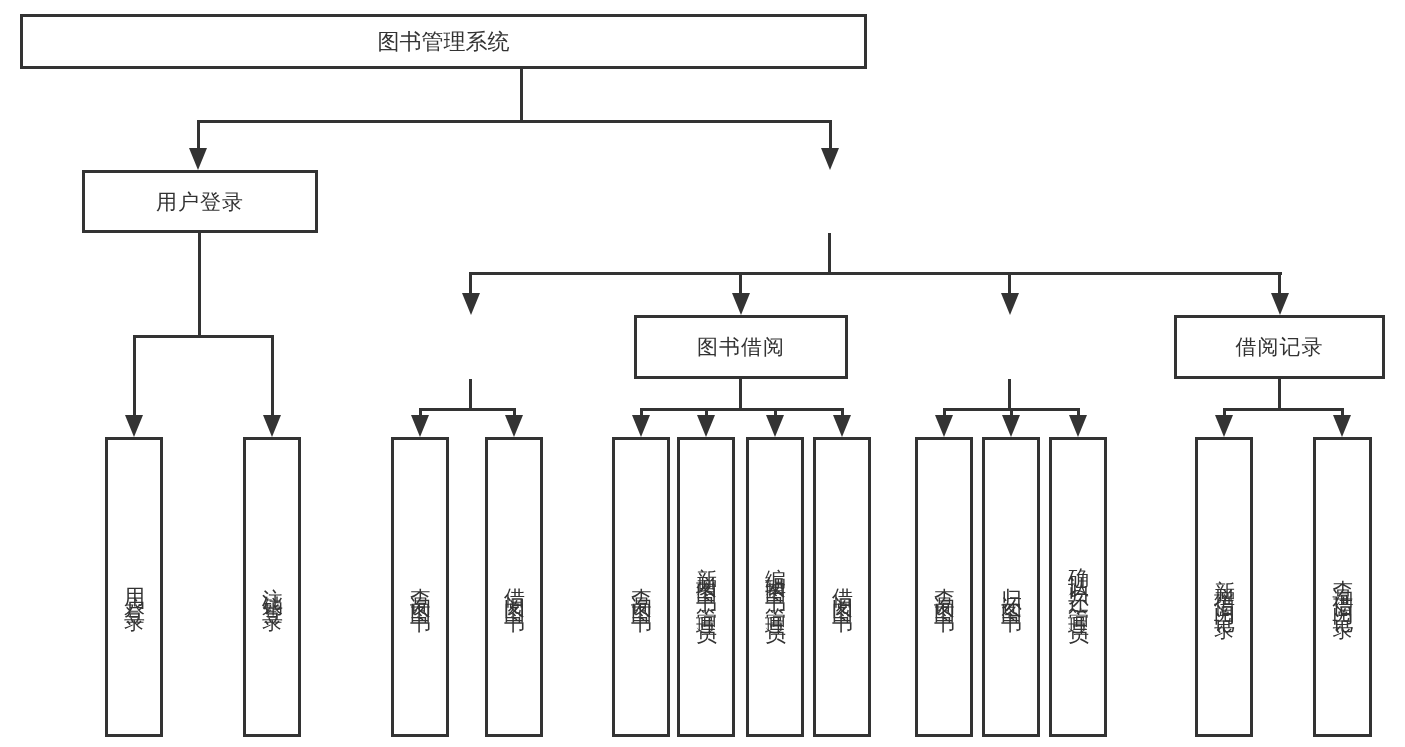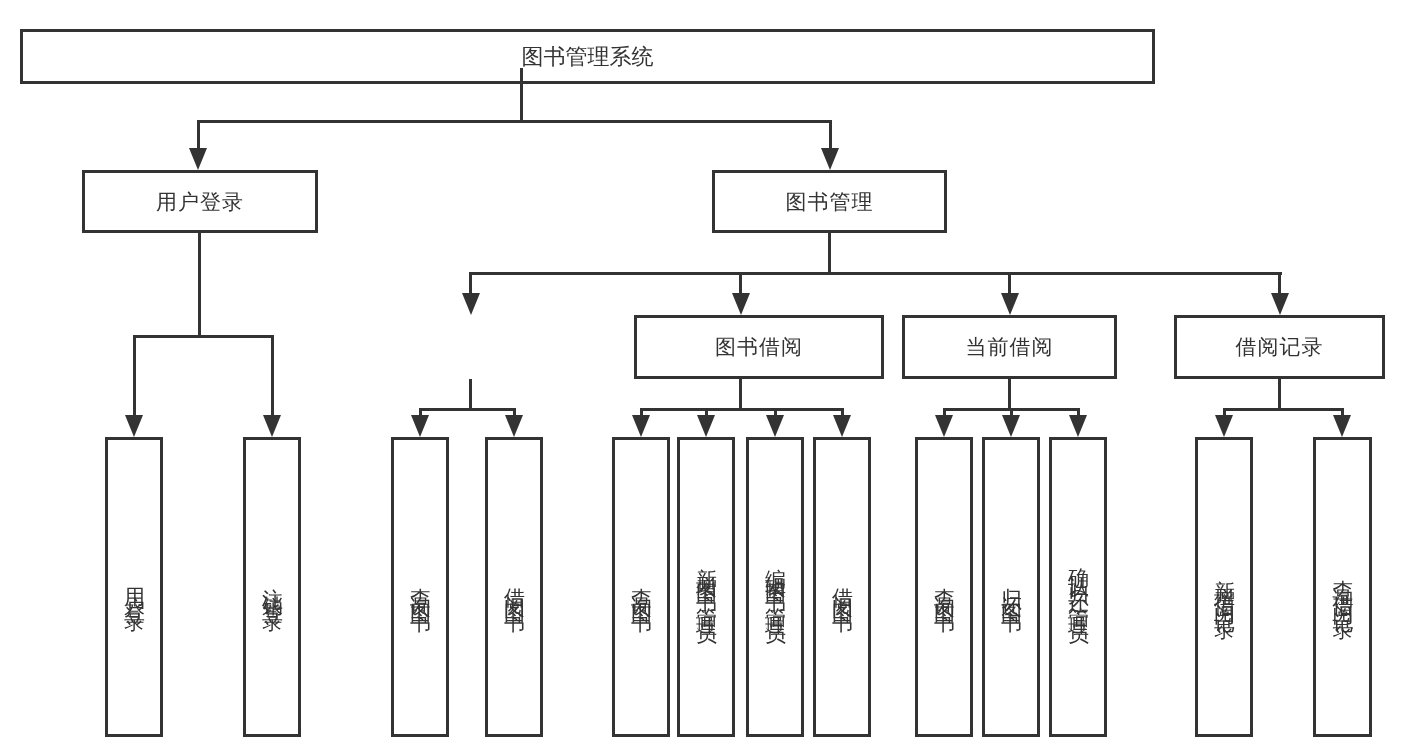--- a/index.html
+++ b/index.html
@@ -52,61 +52,55 @@
     z-index:5;
     white-space:nowrap;
     letter-spacing:1px;
   }
 </style>
 </head>
 <body>
 
 <div class="canvas">
 
-  <div class="node root" style="left:20px;top:29px;width:1135px;height:55px">
+  <div class="node root" style="left:20px;top:14px;width:847px;height:55px">
     <span>图书管理系统</span>
   </div>
 
   <div class="vl" style="left:520px;top:68px;height:52px"></div>
   <div class="hl" style="left:197px;top:120px;width:635px"></div>
   <div class="vl" style="left:197px;top:120px;height:32px"></div>
   <div class="arrow" style="left:189px;top:148px"></div>
   <div class="vl" style="left:829px;top:120px;height:32px"></div>
   <div class="arrow" style="left:821px;top:148px"></div>
 
   <div class="node h" style="left:82px;top:170px;width:236px;height:63px">
     <span>用户登录</span>
-  </div>
-  <div class="node h" style="left:712px;top:170px;width:235px;height:63px">
-    <span>图书管理</span>
   </div>
 
   <div class="vl" style="left:198px;top:233px;height:102px"></div>
   <div class="hl" style="left:133px;top:335px;width:141px"></div>
   <div class="vl" style="left:133px;top:335px;height:84px"></div>
   <div class="arrow" style="left:125px;top:415px"></div>
   <div class="vl" style="left:271px;top:335px;height:84px"></div>
   <div class="arrow" style="left:263px;top:415px"></div>
 
   <div class="vl" style="left:828px;top:233px;height:39px"></div>
   <div class="hl" style="left:469px;top:272px;width:813px"></div>
   <div class="vl" style="left:469px;top:272px;height:27px"></div>
   <div class="arrow" style="left:462px;top:293px"></div>
   <div class="vl" style="left:739px;top:272px;height:27px"></div>
   <div class="arrow" style="left:732px;top:293px"></div>
   <div class="vl" style="left:1008px;top:272px;height:27px"></div>
   <div class="arrow" style="left:1001px;top:293px"></div>
   <div class="vl" style="left:1278px;top:272px;height:27px"></div>
   <div class="arrow" style="left:1271px;top:293px"></div>
 
-  <div class="node h" style="left:634px;top:315px;width:250px;height:64px">
+  <div class="node h" style="left:634px;top:315px;width:214px;height:64px">
     <span>图书借阅</span>
-  </div>
-  <div class="node h" style="left:902px;top:315px;width:215px;height:64px">
-    <span>当前借阅</span>
   </div>
   <div class="node h" style="left:1174px;top:315px;width:211px;height:64px">
     <span>借阅记录</span>
   </div>
 
   <div class="vl" style="left:469px;top:379px;height:29px"></div>
   <div class="hl" style="left:419px;top:408px;width:97px"></div>
   <div class="vl" style="left:419px;top:408px;height:12px"></div>
   <div class="arrow" style="left:411px;top:415px"></div>
   <div class="vl" style="left:513px;top:408px;height:12px"></div>

